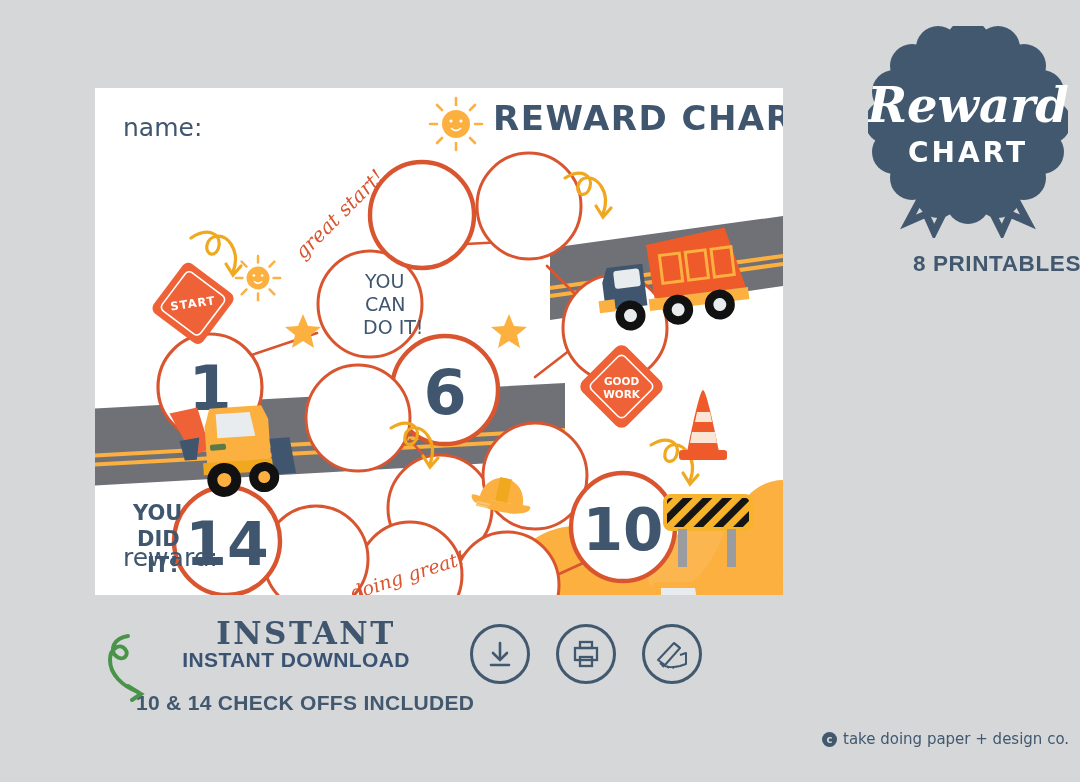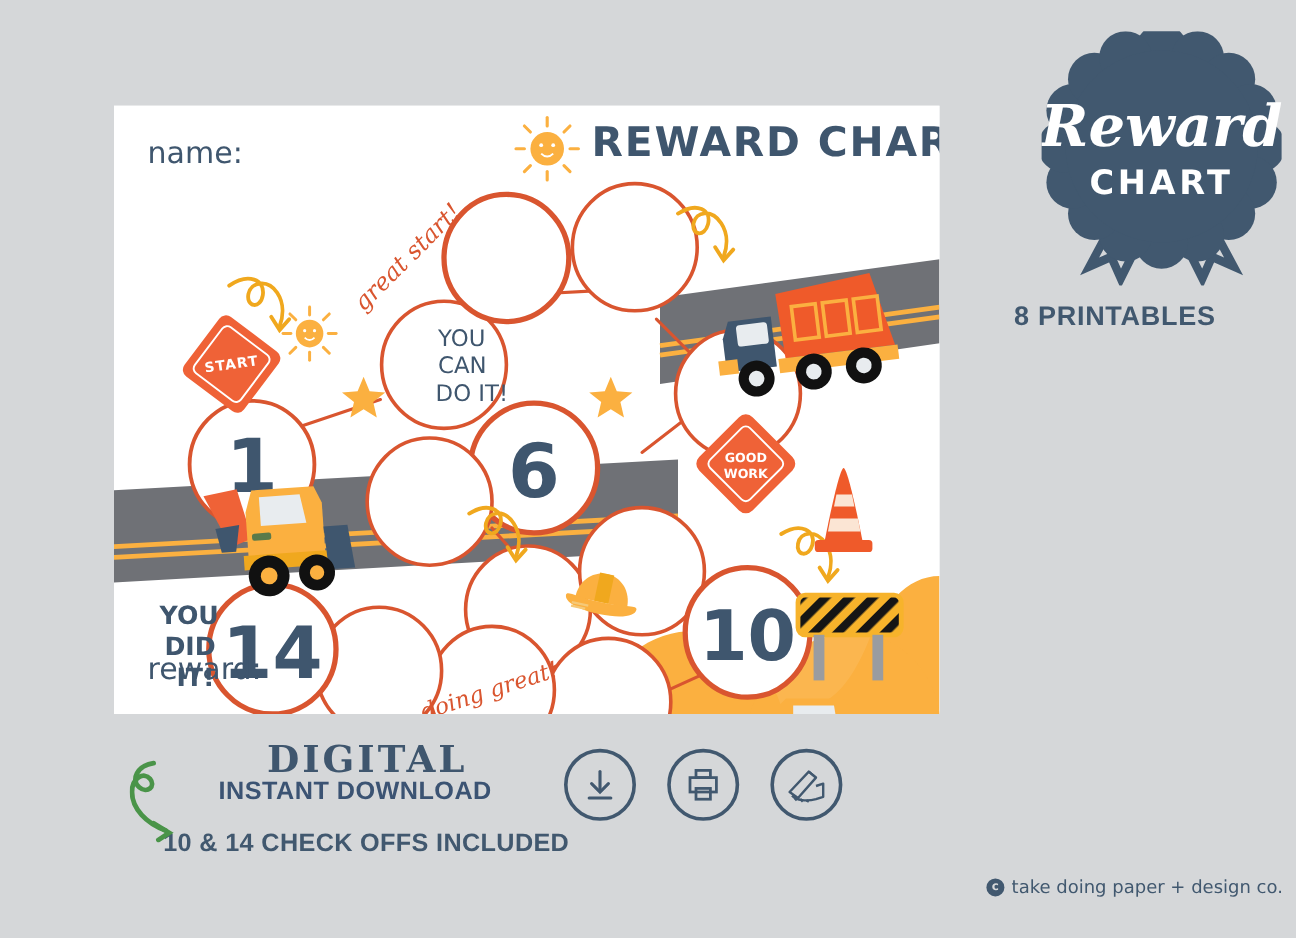--- a/index.html
+++ b/index.html
@@ -17,21 +17,21 @@
   #card{
     position:absolute;left:95px;top:88px;width:688px;height:507px;
     background:#ffffff;overflow:hidden;
   }
   #chartsvg{position:absolute;left:0;top:0;width:688px;height:507px;}
 
   
   #badge{position:absolute;left:868px;top:26px;width:200px;height:212px;}
   #right-text{
     position:absolute;left:845px;top:248px;width:236px;
-    text-align:left;color:#41586f;
+    text-align:right;color:#41586f;
     font-weight:bold;font-size:22.5px;letter-spacing:.6px;line-height:32px;
   }
   #right-text div{white-space:nowrap;}
 
   
   #digital{
     position:absolute;left:186px;top:615px;width:240px;text-align:center;
     color:#3f566e;font-family:"DejaVu Serif",serif;font-weight:bold;
     font-size:31px;letter-spacing:2.5px;
   }
@@ -348,21 +348,21 @@
       <circle cx="100" cy="96" r="80"></circle>
     </g>
     <text x="100" y="96" text-anchor="middle" font-family="'DejaVu Serif',serif" font-style="italic" font-size="48" font-weight="bold" fill="#ffffff">Reward</text>
     <text x="100" y="136" text-anchor="middle" font-family="'DejaVu Sans',sans-serif" font-size="28" font-weight="bold" letter-spacing="3" fill="#ffffff">CHART</text>
   </svg>
 
   <div id="right-text">
     <div>8 PRINTABLES</div>
   </div>
 
-  <div id="digital">DIGITAL</div>
+  <div id="digital">INSTANT</div>
   <div id="instant">INSTANT DOWNLOAD</div>
   <div id="checkoffs">10 &amp; 14 CHECK OFFS INCLUDED</div>
 
   <svg id="greenarrow" viewBox="0 0 54 72">
     <g fill="none" stroke="#4a9449" stroke-width="4" stroke-linecap="round">
       <path d="M20,6 C6,8 1,20 8,26 C15,32 22,25 17,19 C12,13 2,18 2,30 C2,44 14,56 30,62"></path>
       <path d="M20,56 L33,64 L24,70"></path>
     </g>
   </svg>
 

